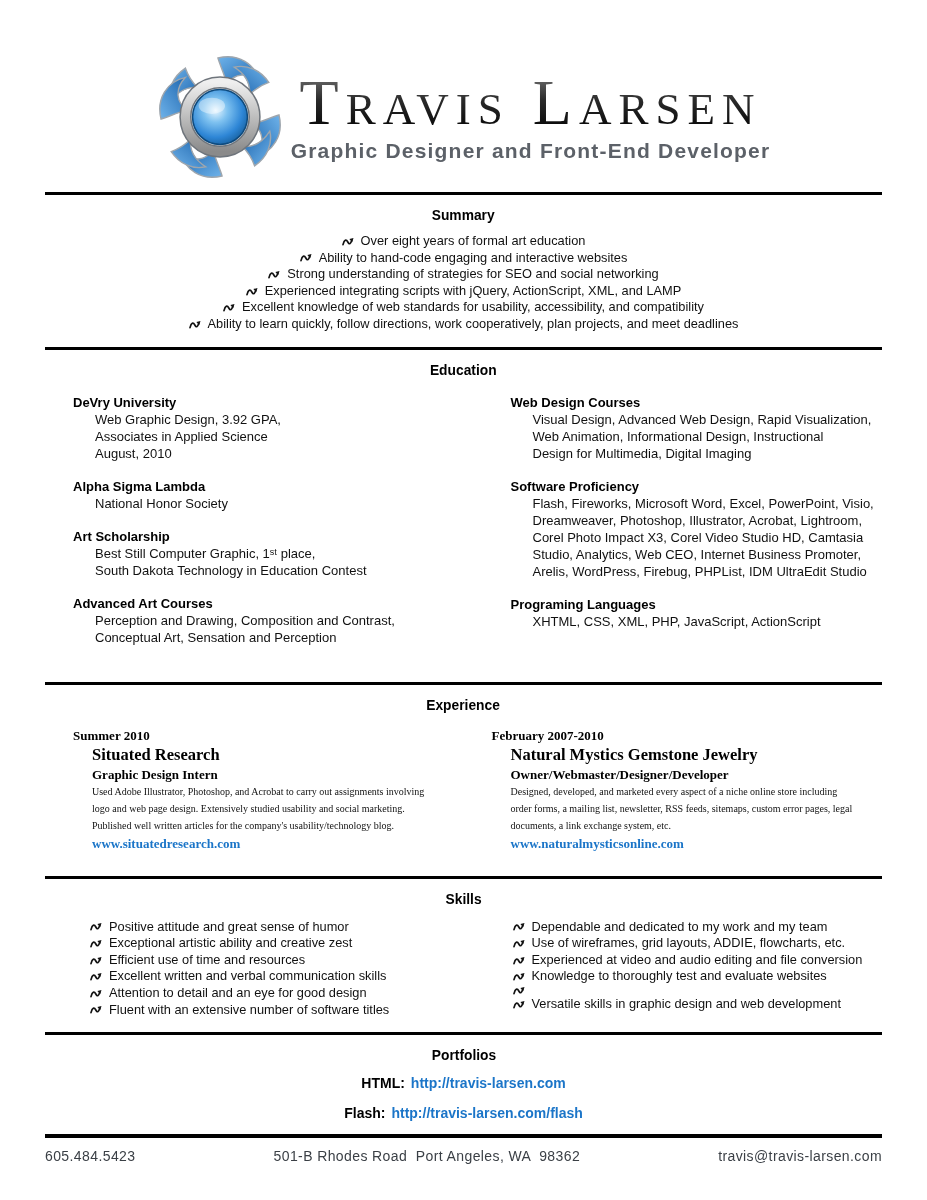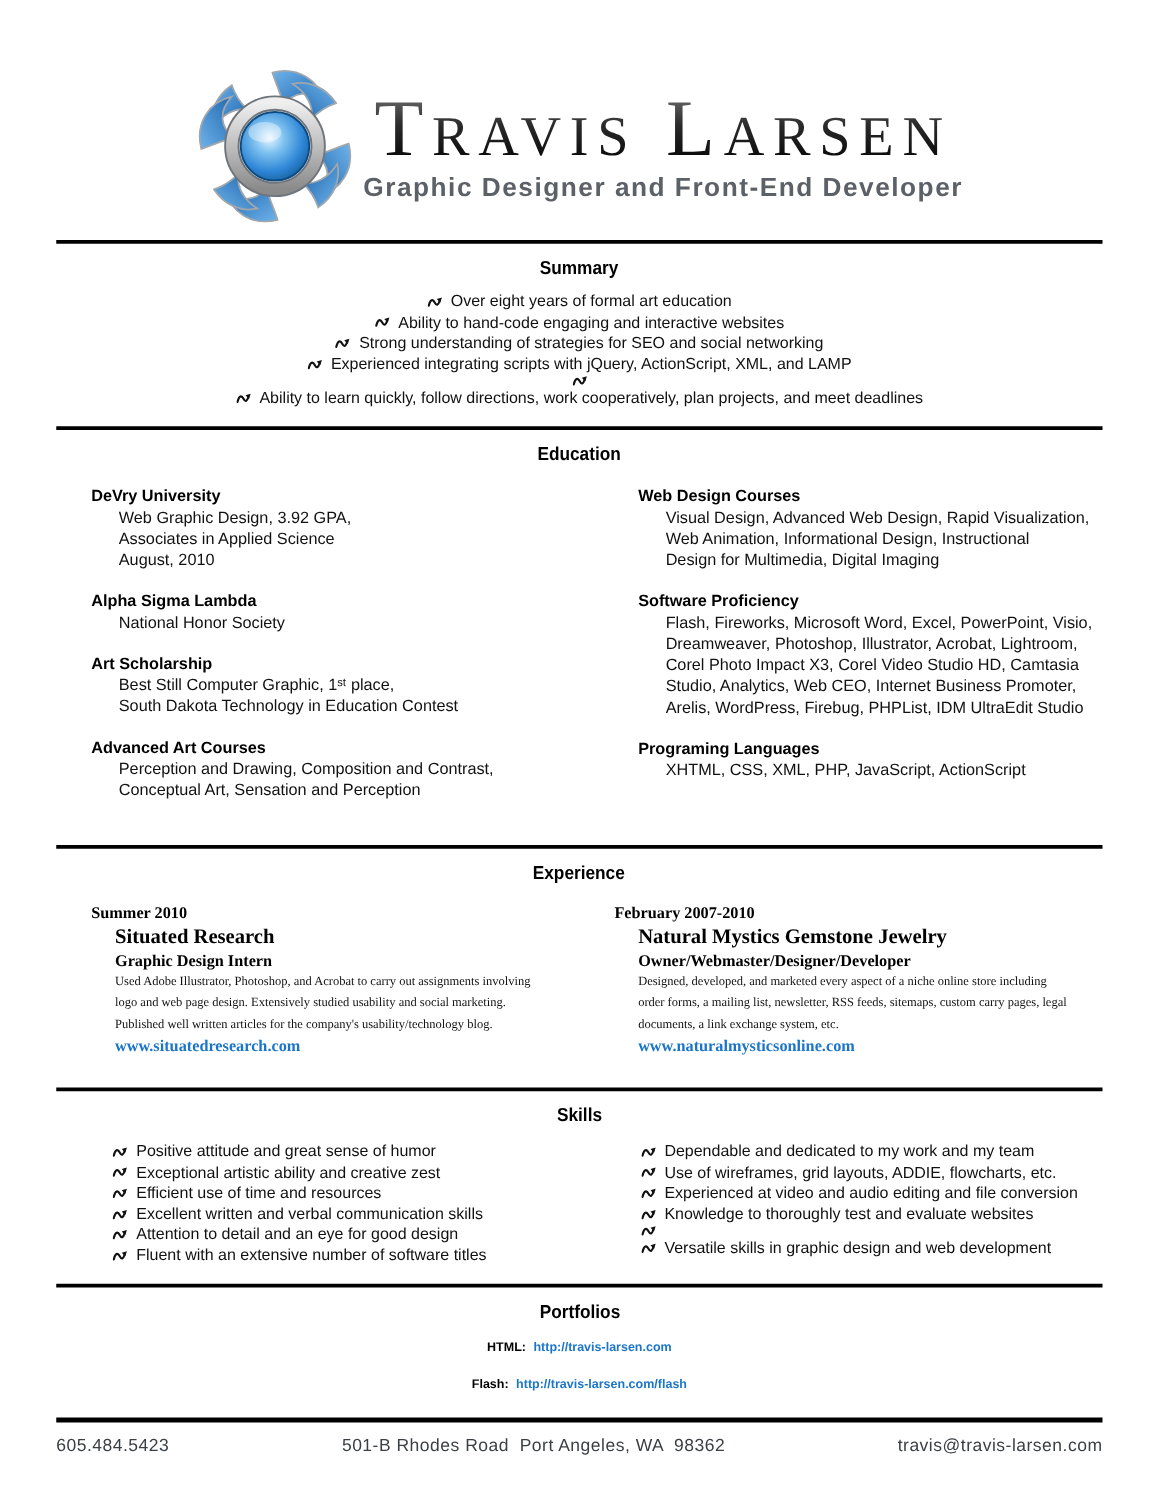--- a/index.html
+++ b/index.html
@@ -96,21 +96,21 @@
   .job-link { font-weight: bold; font-size: 13px; line-height: 17px; color: #1b75c8; text-decoration: none; display: inline-block; }
 
   
   .skills-grid { margin-top: 12px; margin-bottom: 14px; }
   .skills-grid .col-left  { padding-left: 45px; }
   .skills-grid .col-right { padding-left: 49px; }
   .skills-grid .bullet-row { justify-content: flex-start; }
 
   
   .pf-list { margin-top: 10px; margin-bottom: 16px; text-align: center; }
-  .pf-line { font-size: 10px; line-height: 17.5px; margin-top: 12px; }
+  .pf-line { font-size: 14px; line-height: 17.5px; margin-top: 12px; }
   .pf-label { font-weight: bold; color: #000; margin-right: 6px; }
   .pf-url { font-weight: bold; color: #1b75c8; text-decoration: none; }
 
   
   .footer-rule { border-top: 4px solid #000; position: absolute; left: 45px; right: 45px; bottom: 62px; }
   .footer {
     position: absolute;
     left: 45px; right: 45px; bottom: 36px;
     display: flex;
     justify-content: space-between;
@@ -199,20 +199,21 @@
           <polygon points="11.5,1.9 7.4,3.1 10.2,6.2" fill="#111"></polygon>
         </svg>
         <span>Experienced integrating scripts with jQuery, ActionScript, XML, and LAMP</span>
       </div>
 
       <div class="bullet-row">
         <svg class="bullet-icon" width="12" height="11" viewBox="0 0 12 11" aria-hidden="true">
           <path d="M1 8.6 C 2.3 3.4 4.2 3 5.8 6 C 7.2 8.7 8.6 8.3 9.7 4.6" fill="none" stroke="#111" stroke-width="1.7" stroke-linecap="round"></path>
           <polygon points="11.5,1.9 7.4,3.1 10.2,6.2" fill="#111"></polygon>
         </svg>
+        <span>Excellent knowledge of web standards for usability, accessibility, and compatibility</span>
       </div>
 
       <div class="bullet-row">
         <svg class="bullet-icon" width="12" height="11" viewBox="0 0 12 11" aria-hidden="true">
           <path d="M1 8.6 C 2.3 3.4 4.2 3 5.8 6 C 7.2 8.7 8.6 8.3 9.7 4.6" fill="none" stroke="#111" stroke-width="1.7" stroke-linecap="round"></path>
           <polygon points="11.5,1.9 7.4,3.1 10.2,6.2" fill="#111"></polygon>
         </svg>
         <span>Ability to learn quickly, follow directions, work cooperatively, plan projects, and meet deadlines</span>
       </div>
     </div>
@@ -304,21 +305,21 @@
           <div class="job-desc">Used Adobe Illustrator, Photoshop, and Acrobat to carry out assignments involving logo and web page design.  Extensively studied usability and social marketing.  Published well written articles for the company's usability/technology blog.</div>
           <a class="job-link" href="#">www.situatedresearch.com</a>
         </div>
       </div>
 
       <div class="col-left job">
         <div class="job-date">February 2007-2010</div>
         <div class="job-body">
           <div class="job-company">Natural Mystics Gemstone Jewelry</div>
           <div class="job-role">Owner/Webmaster/Designer/Developer</div>
-          <div class="job-desc">Designed, developed, and marketed every aspect of a niche online store including order forms, a mailing list, newsletter, RSS feeds, sitemaps, custom carry pages, legal documents, a link exchange system, etc.</div>
+          <div class="job-desc">Designed, developed, and marketed every aspect of a niche online store including order forms, a mailing list, newsletter, RSS feeds, sitemaps, custom error pages, legal documents, a link exchange system, etc.</div>
           <a class="job-link" href="#">www.naturalmysticsonline.com</a>
         </div>
       </div>
     </div>
 
   <div class="rule"></div>
   <div class="section-title"><span>Skills</span></div>
   <div class="two-col skills-grid">
     <div class="col-left">
 

